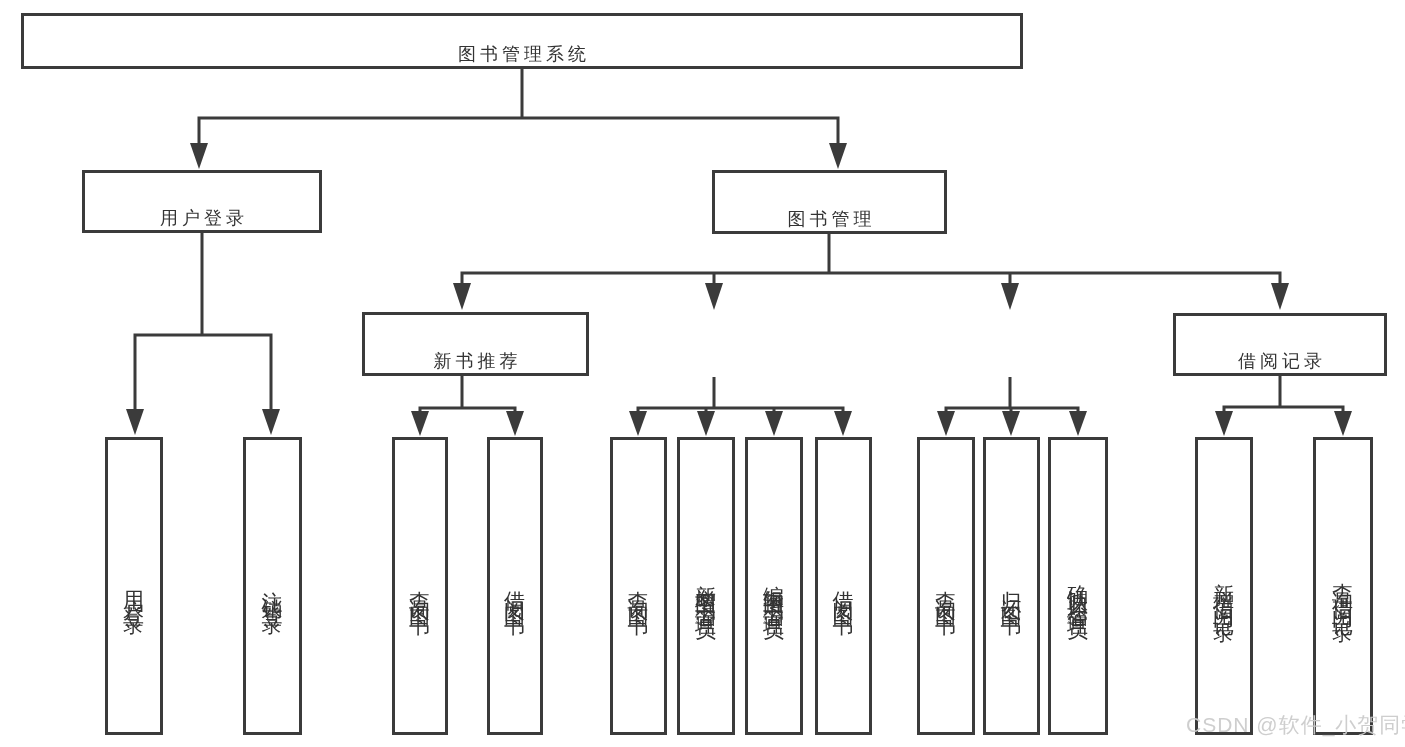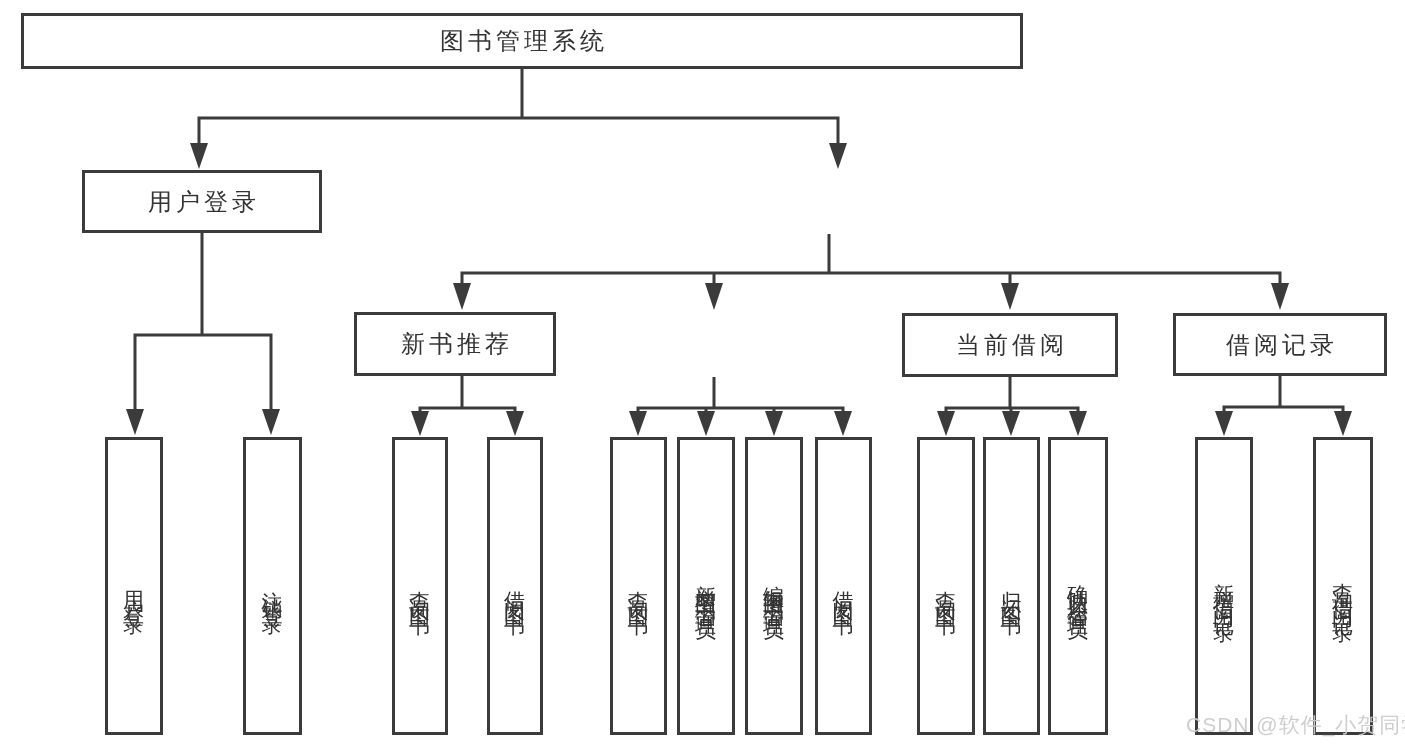--- a/index.html
+++ b/index.html
@@ -21,24 +21,25 @@
     box-sizing: border-box;
     background: #ffffff;
     border: 3px solid #3b3b3b;
     display: flex;
     align-items: center;
     justify-content: center;
     color: #333333;
     z-index: 1;
   }
   .h-node {
-    font-size: 24px;
+    font-size: 18px;
     letter-spacing: 4px;
     text-indent: 4px; 
     white-space: nowrap;
+    align-items: flex-end;
   }
   .v-node .vtext {
     writing-mode: vertical-rl;
     text-orientation: mixed;
     font-size: 21px;
     letter-spacing: 8px;
     line-height: 1;
     white-space: nowrap;
     padding-top: 8px; 
     color: #333333;
@@ -111,26 +112,26 @@
     </g>
   </svg>
 
   <div class="node h-node" style="left:21px; top:13px; width:1002px; height:56px;">
     <span>图书管理系统</span>
   </div>
 
   <div class="node h-node" style="left:82px; top:170px; width:240px; height:63px;">
     <span>用户登录</span>
   </div>
+  <div class="node h-node" style="left:712px; top:170px; width:235px; height:64px;">
+    <span>图书管理</span>
+  </div>
 
-  <div class="node h-node" style="left:354px; top:312px; width:202px; height:64px;">
+  <div class="node h-node" style="left:362px; top:312px; width:227px; height:64px;">
     <span>新书推荐</span>
-  </div>
-  <div class="node h-node" style="left:902px; top:313px; width:216px; height:64px;">
-    <span>当前借阅</span>
   </div>
   <div class="node h-node" style="left:1173px; top:313px; width:214px; height:63px;">
     <span>借阅记录</span>
   </div>
 
   <div class="node v-node" style="left:105px; top:437px; width:58px; height:298px;">
     <span class="vtext">用户登录</span>
   </div>
   <div class="node v-node" style="left:243px; top:437px; width:59px; height:298px;">
     <span class="vtext">注销登录</span>

